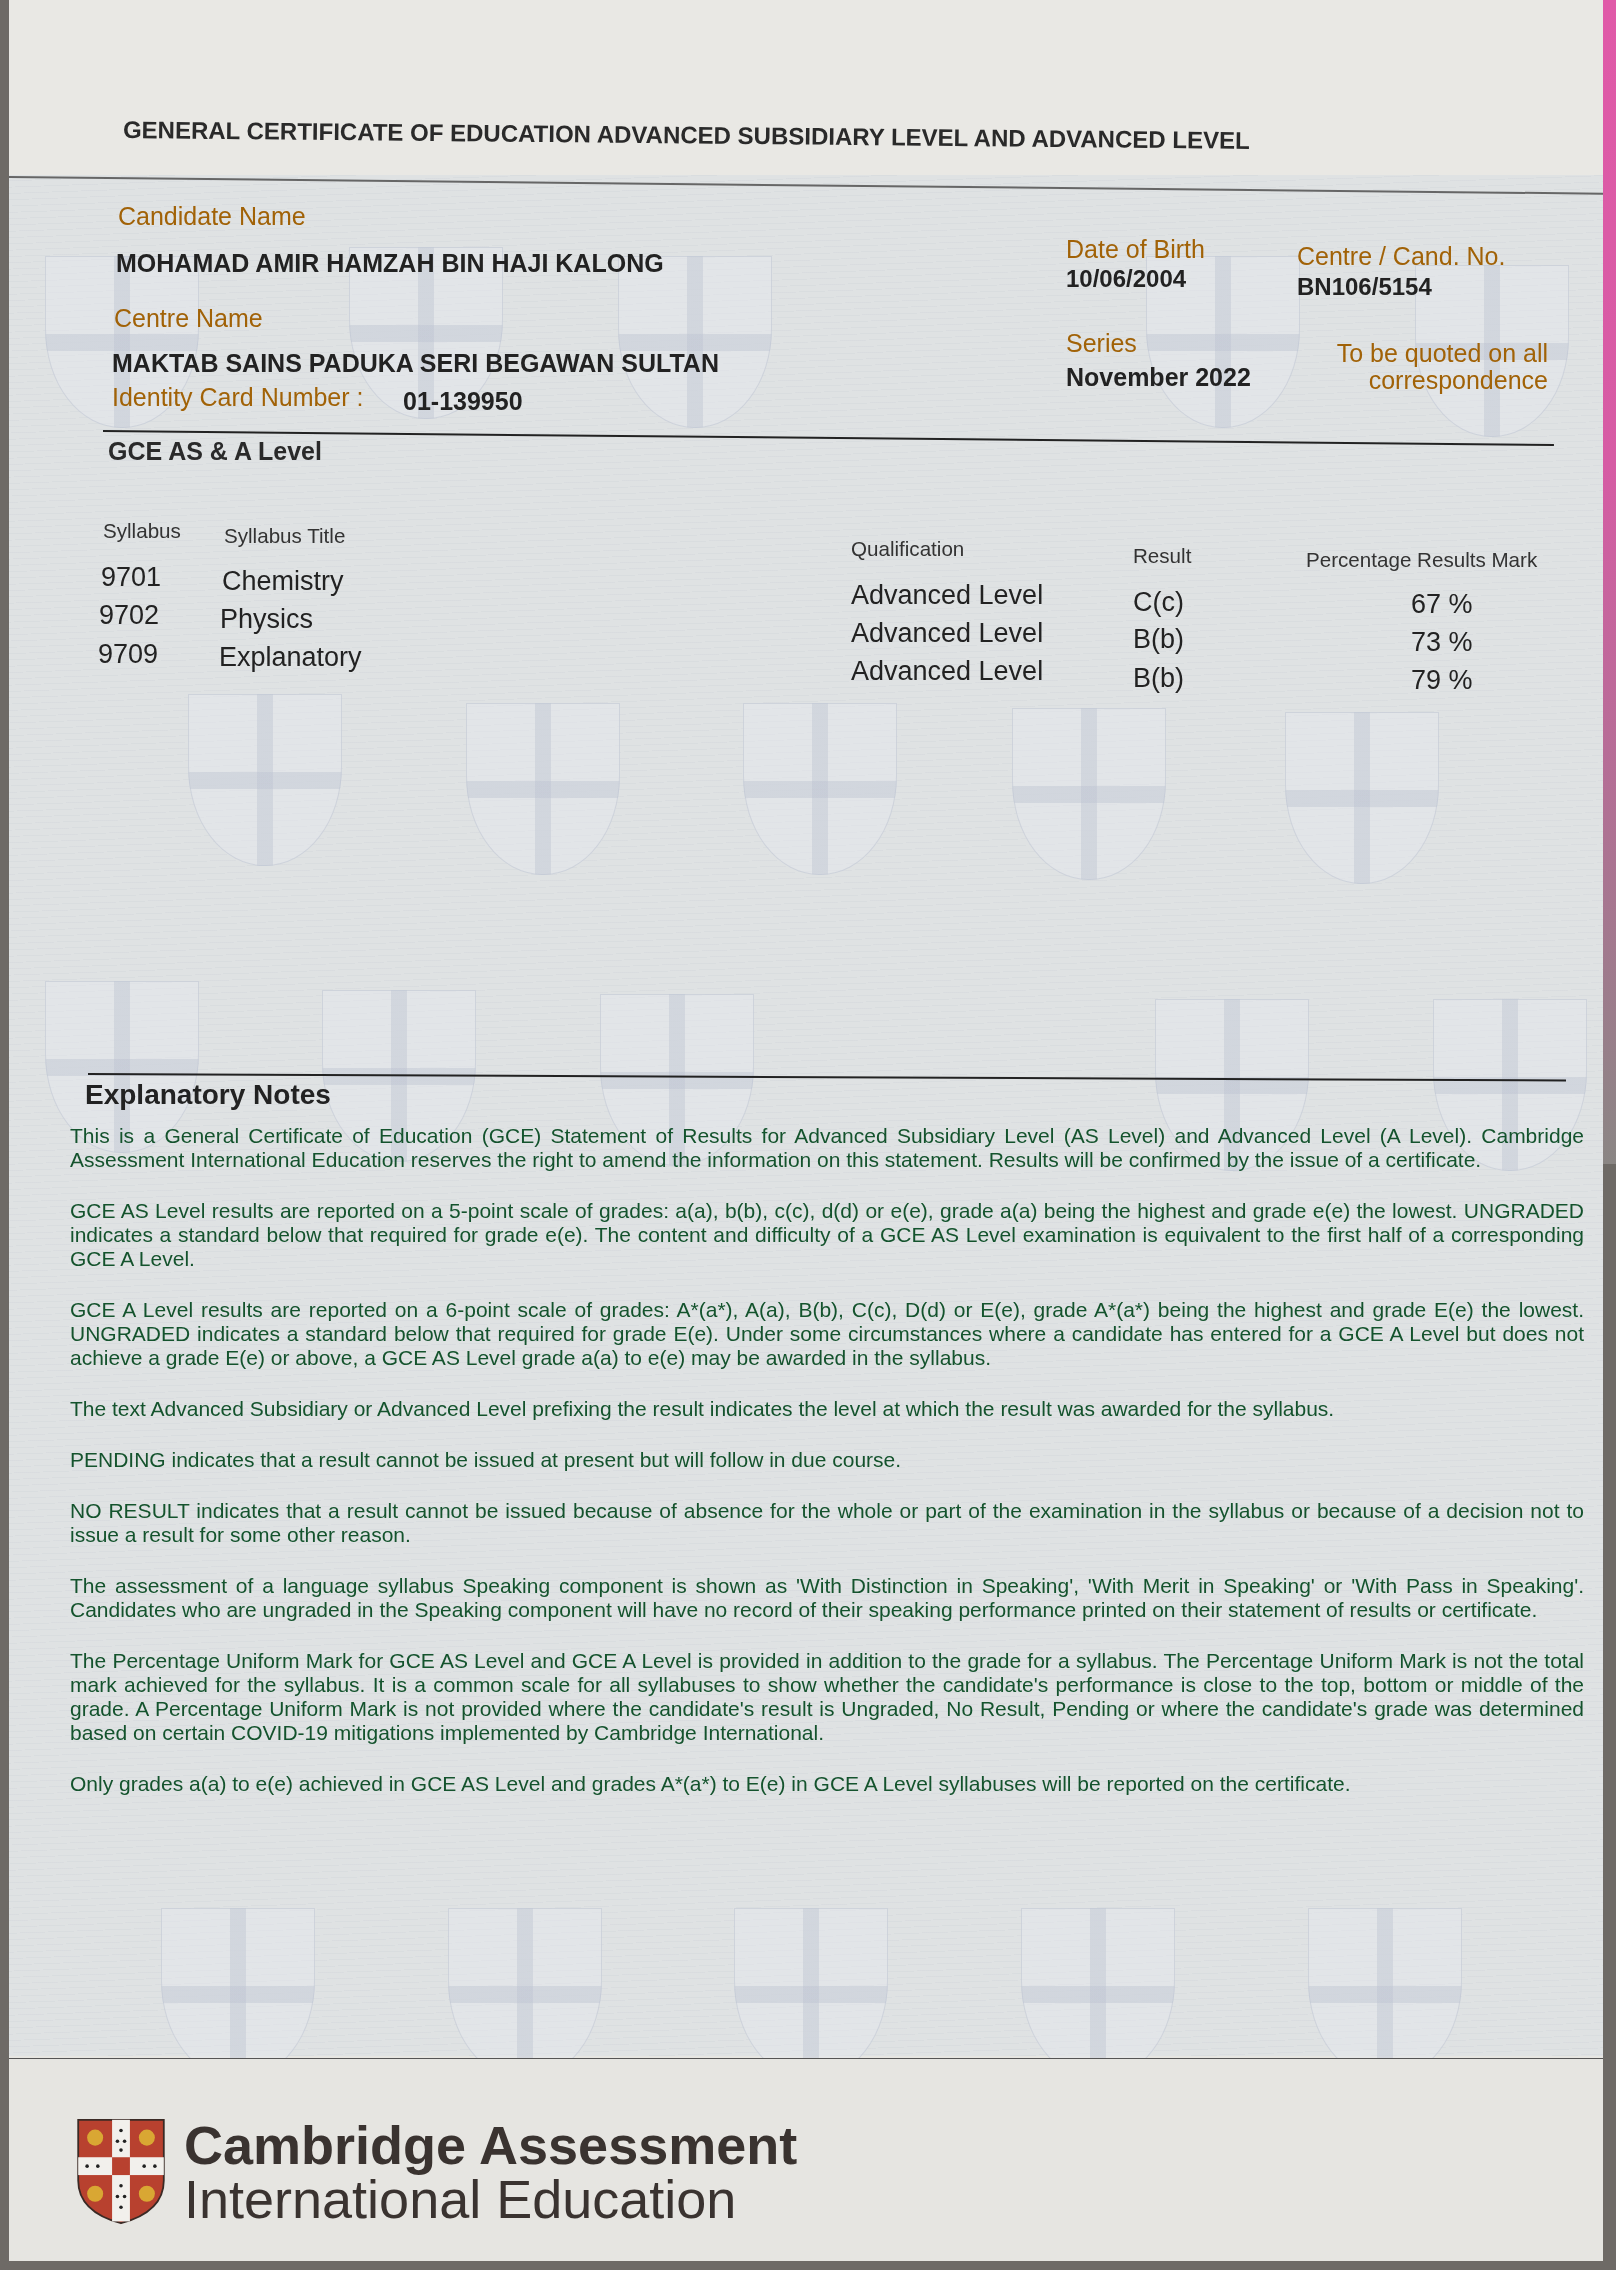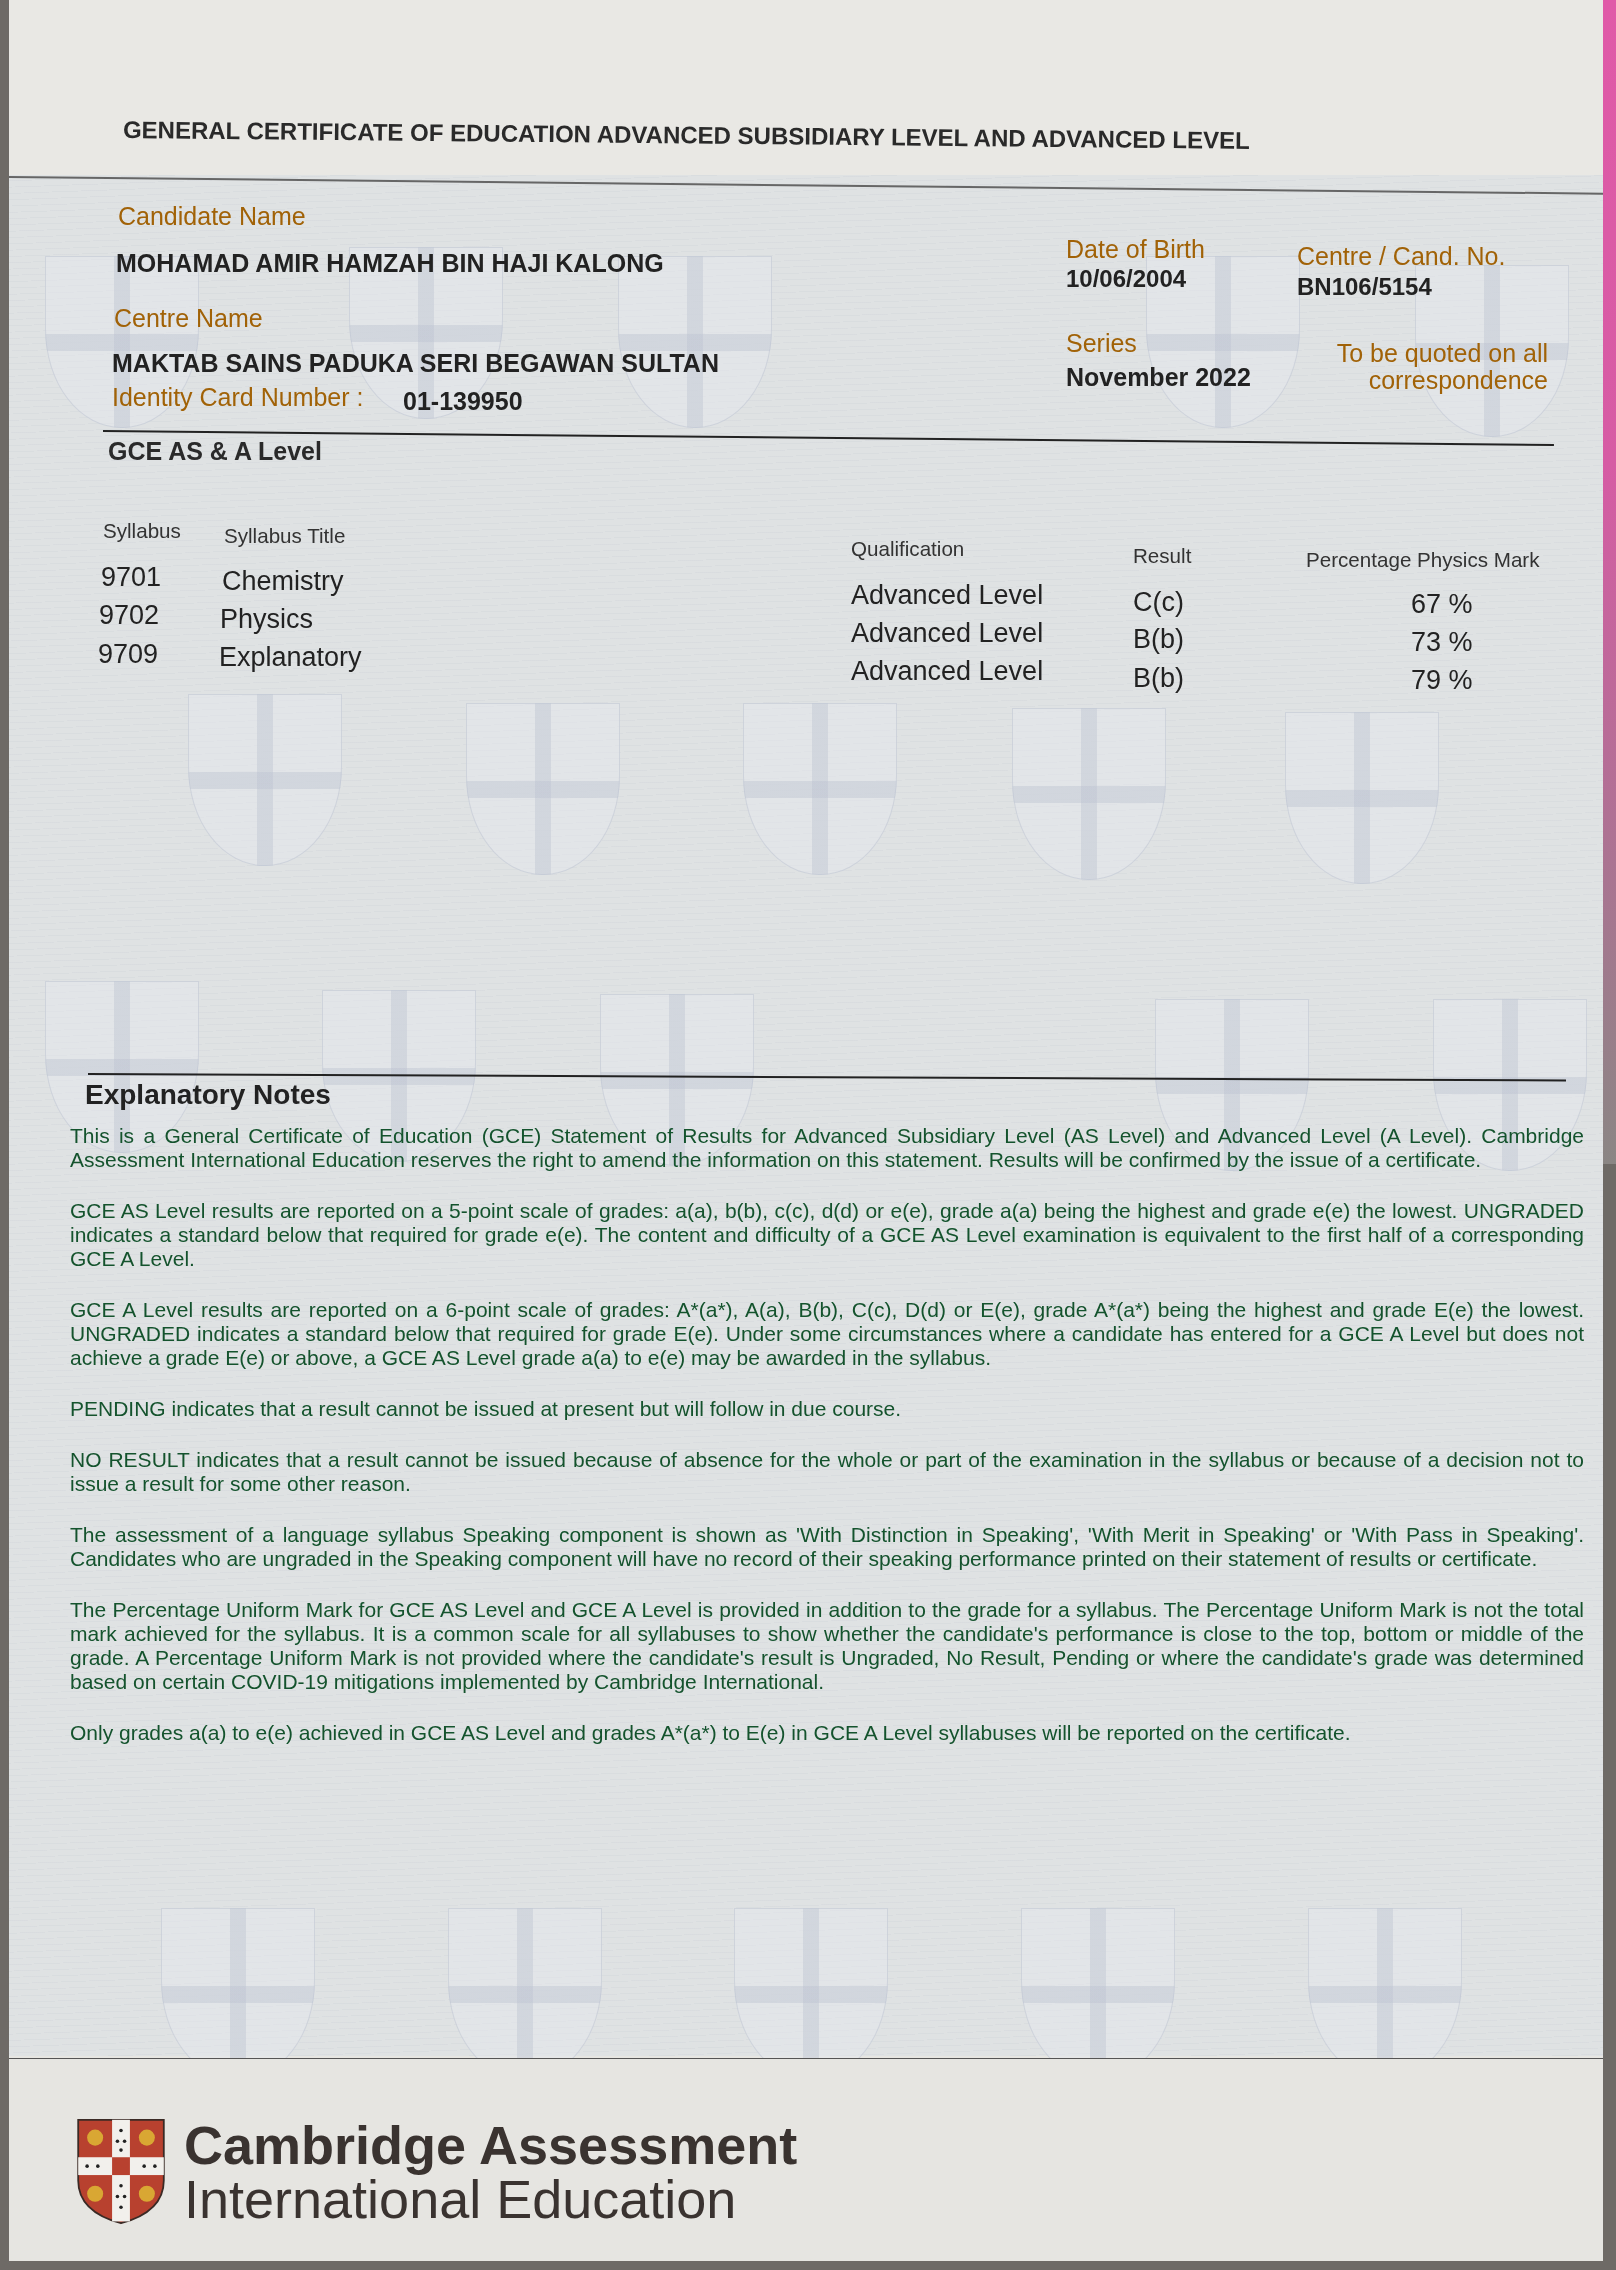--- a/index.html
+++ b/index.html
@@ -121,21 +121,21 @@
   <div class="lbl" style="left:1288px;top:340px;width:251px;line-height:27px">To be quoted on all correspondence</div>
 
   <div class="rule" style="left:94px;top:430px;width:1451px;transform:rotate(0.55deg)"></div>
 
   <div class="section-head" style="left:99px;top:437px">GCE AS &amp; A Level</div>
 
   <div class="th" style="left:94px;top:519px">Syllabus</div>
   <div class="th" style="left:215px;top:524px">Syllabus Title</div>
   <div class="th" style="left:842px;top:537px">Qualification</div>
   <div class="th" style="left:1124px;top:544px">Result</div>
-  <div class="th" style="left:1297px;top:548px">Percentage Physics Mark</div>
+  <div class="th" style="left:1297px;top:548px">Percentage Results Mark</div>
 
   <div>
     <div class="td" style="left:92px;top:562px">9701</div>
     <div class="td" style="left:213px;top:566px">Chemistry</div>
     <div class="td" style="left:842px;top:580px">Advanced Level</div>
     <div class="td" style="left:1124px;top:587px">C(c)</div>
     <div class="td" style="left:1402px;top:589px">67 %</div>
   </div>
   <div>
     <div class="td" style="left:90px;top:600px">9702</div>
@@ -152,20 +152,21 @@
     <div class="td" style="left:1402px;top:665px">79 %</div>
   </div>
 
   <div class="rule" style="left:79px;top:1073px;width:1478px;transform:rotate(0.25deg)"></div>
 
   <div class="notes-head">Explanatory Notes</div>
   <div class="notes">
     <p>This is a General Certificate of Education (GCE) Statement of Results for Advanced Subsidiary Level (AS Level) and Advanced Level (A Level). Cambridge Assessment International Education reserves the right to amend the information on this statement.  Results will be confirmed by the issue of a certificate.</p>
     <p>GCE AS Level results are reported on a 5-point scale of grades: a(a), b(b), c(c), d(d) or e(e), grade a(a) being the highest and grade e(e) the lowest.  UNGRADED indicates a standard below that required for grade e(e).  The content and difficulty of a GCE AS Level examination is equivalent to the first half of a corresponding GCE A Level.</p>
     <p>GCE A Level results are reported on a 6-point scale of grades: A*(a*), A(a), B(b), C(c), D(d) or E(e), grade A*(a*) being the highest and grade E(e) the lowest.  UNGRADED indicates a standard below that required for grade E(e).  Under some circumstances where a candidate has entered for a GCE A Level but does not achieve a grade E(e) or above, a GCE AS Level grade a(a) to e(e) may be awarded in the syllabus.</p>
+    <p>The text Advanced Subsidiary or Advanced Level prefixing the result indicates the level at which the result was awarded for the syllabus.</p>
     <p>PENDING indicates that a result cannot be issued at present but will follow in due course.</p>
     <p>NO RESULT indicates that a result cannot be issued because of absence for the whole or part of the examination in the syllabus or because of a decision not to issue a result for some other reason.</p>
     <p>The assessment of a language syllabus Speaking component is shown as 'With Distinction in Speaking', 'With Merit in Speaking' or 'With Pass in Speaking'.  Candidates who are ungraded in the Speaking component will have no record of their speaking performance printed on their statement of results or certificate.</p>
     <p>The Percentage Uniform Mark for GCE AS Level and GCE A Level is provided in addition to the grade for a syllabus.  The Percentage Uniform Mark is not the total mark achieved for the syllabus.  It is a common scale for all syllabuses to show whether the candidate's performance is close to the top, bottom or middle of the grade.  A Percentage Uniform Mark is not provided where the candidate's result is Ungraded, No Result, Pending or where the candidate's grade was determined based on certain COVID-19 mitigations implemented by Cambridge International.</p>
     <p>Only grades a(a) to e(e) achieved in GCE AS Level and grades A*(a*) to E(e) in GCE A Level syllabuses will be reported on the certificate.</p>
   </div>
 
   <div class="footer-band"></div>
   <div class="logo">
     <span>

